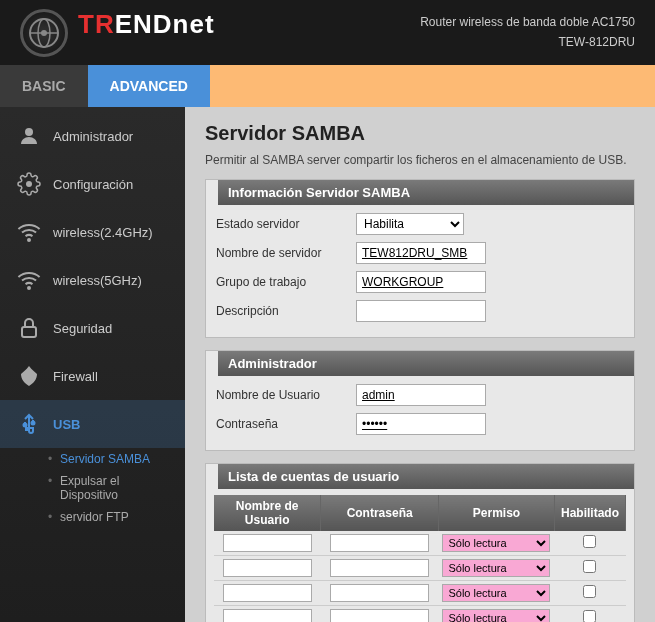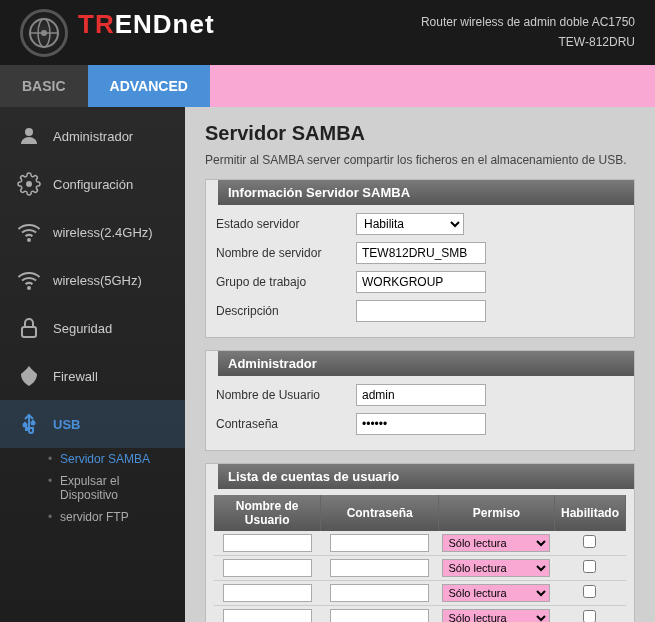--- a/index.html
+++ b/index.html
@@ -20,21 +20,21 @@
       border: 3px solid #555;
       background: radial-gradient(circle, #333, #111);
       display: flex; align-items: center; justify-content: center;
       font-size: 18px; color: #aaa;
     }
     .header-info { text-align: right; color: #ccc; font-size: 12px; line-height: 1.6; }
 
     
     .tab-bar {
       display: flex;
-      background: #f9a8d4;
+      background: #fdba74;
       height: 42px;
     }
     .tab {
       padding: 10px 22px;
       font-weight: bold;
       font-size: 14px;
       cursor: pointer;
       display: flex; align-items: center;
     }
     .tab-basic { background: #3a3a3a; color: #aaa; }
@@ -116,20 +116,21 @@
       color: #333;
       font-size: 12px;
       flex-shrink: 0;
     }
     .form-input {
       border: 1px solid #aaa;
       background: white;
       padding: 3px 5px;
       font-size: 12px;
       width: 130px;
+      text-decoration: underline;
     }
     .form-select {
       border: 1px solid #aaa;
       background: white;
       padding: 2px 3px;
       font-size: 12px;
       width: 108px;
     }
 
     
@@ -173,21 +174,21 @@
         <ellipse cx="16" cy="16" rx="6" ry="14" fill="none" stroke="#888" stroke-width="1.5"></ellipse>
         <line x1="2" y1="16" x2="30" y2="16" stroke="#888" stroke-width="1.5"></line>
         <circle cx="16" cy="16" r="3" fill="#888"></circle>
       </svg>
     </div>
     <div style="color:white;font-size:26px;font-weight:bold;letter-spacing:1px;">
       <span style="color:#e63030">TR</span><span style="color:white">ENDnet</span>
     </div>
   </div>
   <div class="header-info">
-    <div>Router wireless de admin doble AC1750</div>
+    <div>Router wireless de banda doble AC1750</div>
     <div>TEW-812DRU</div>
   </div>
 </div>
 
 <div class="tab-bar">
   <div class="tab tab-basic">BASIC</div>
   <div class="tab tab-advanced">ADVANCED</div>
 </div>
 
 <div class="main-layout">

